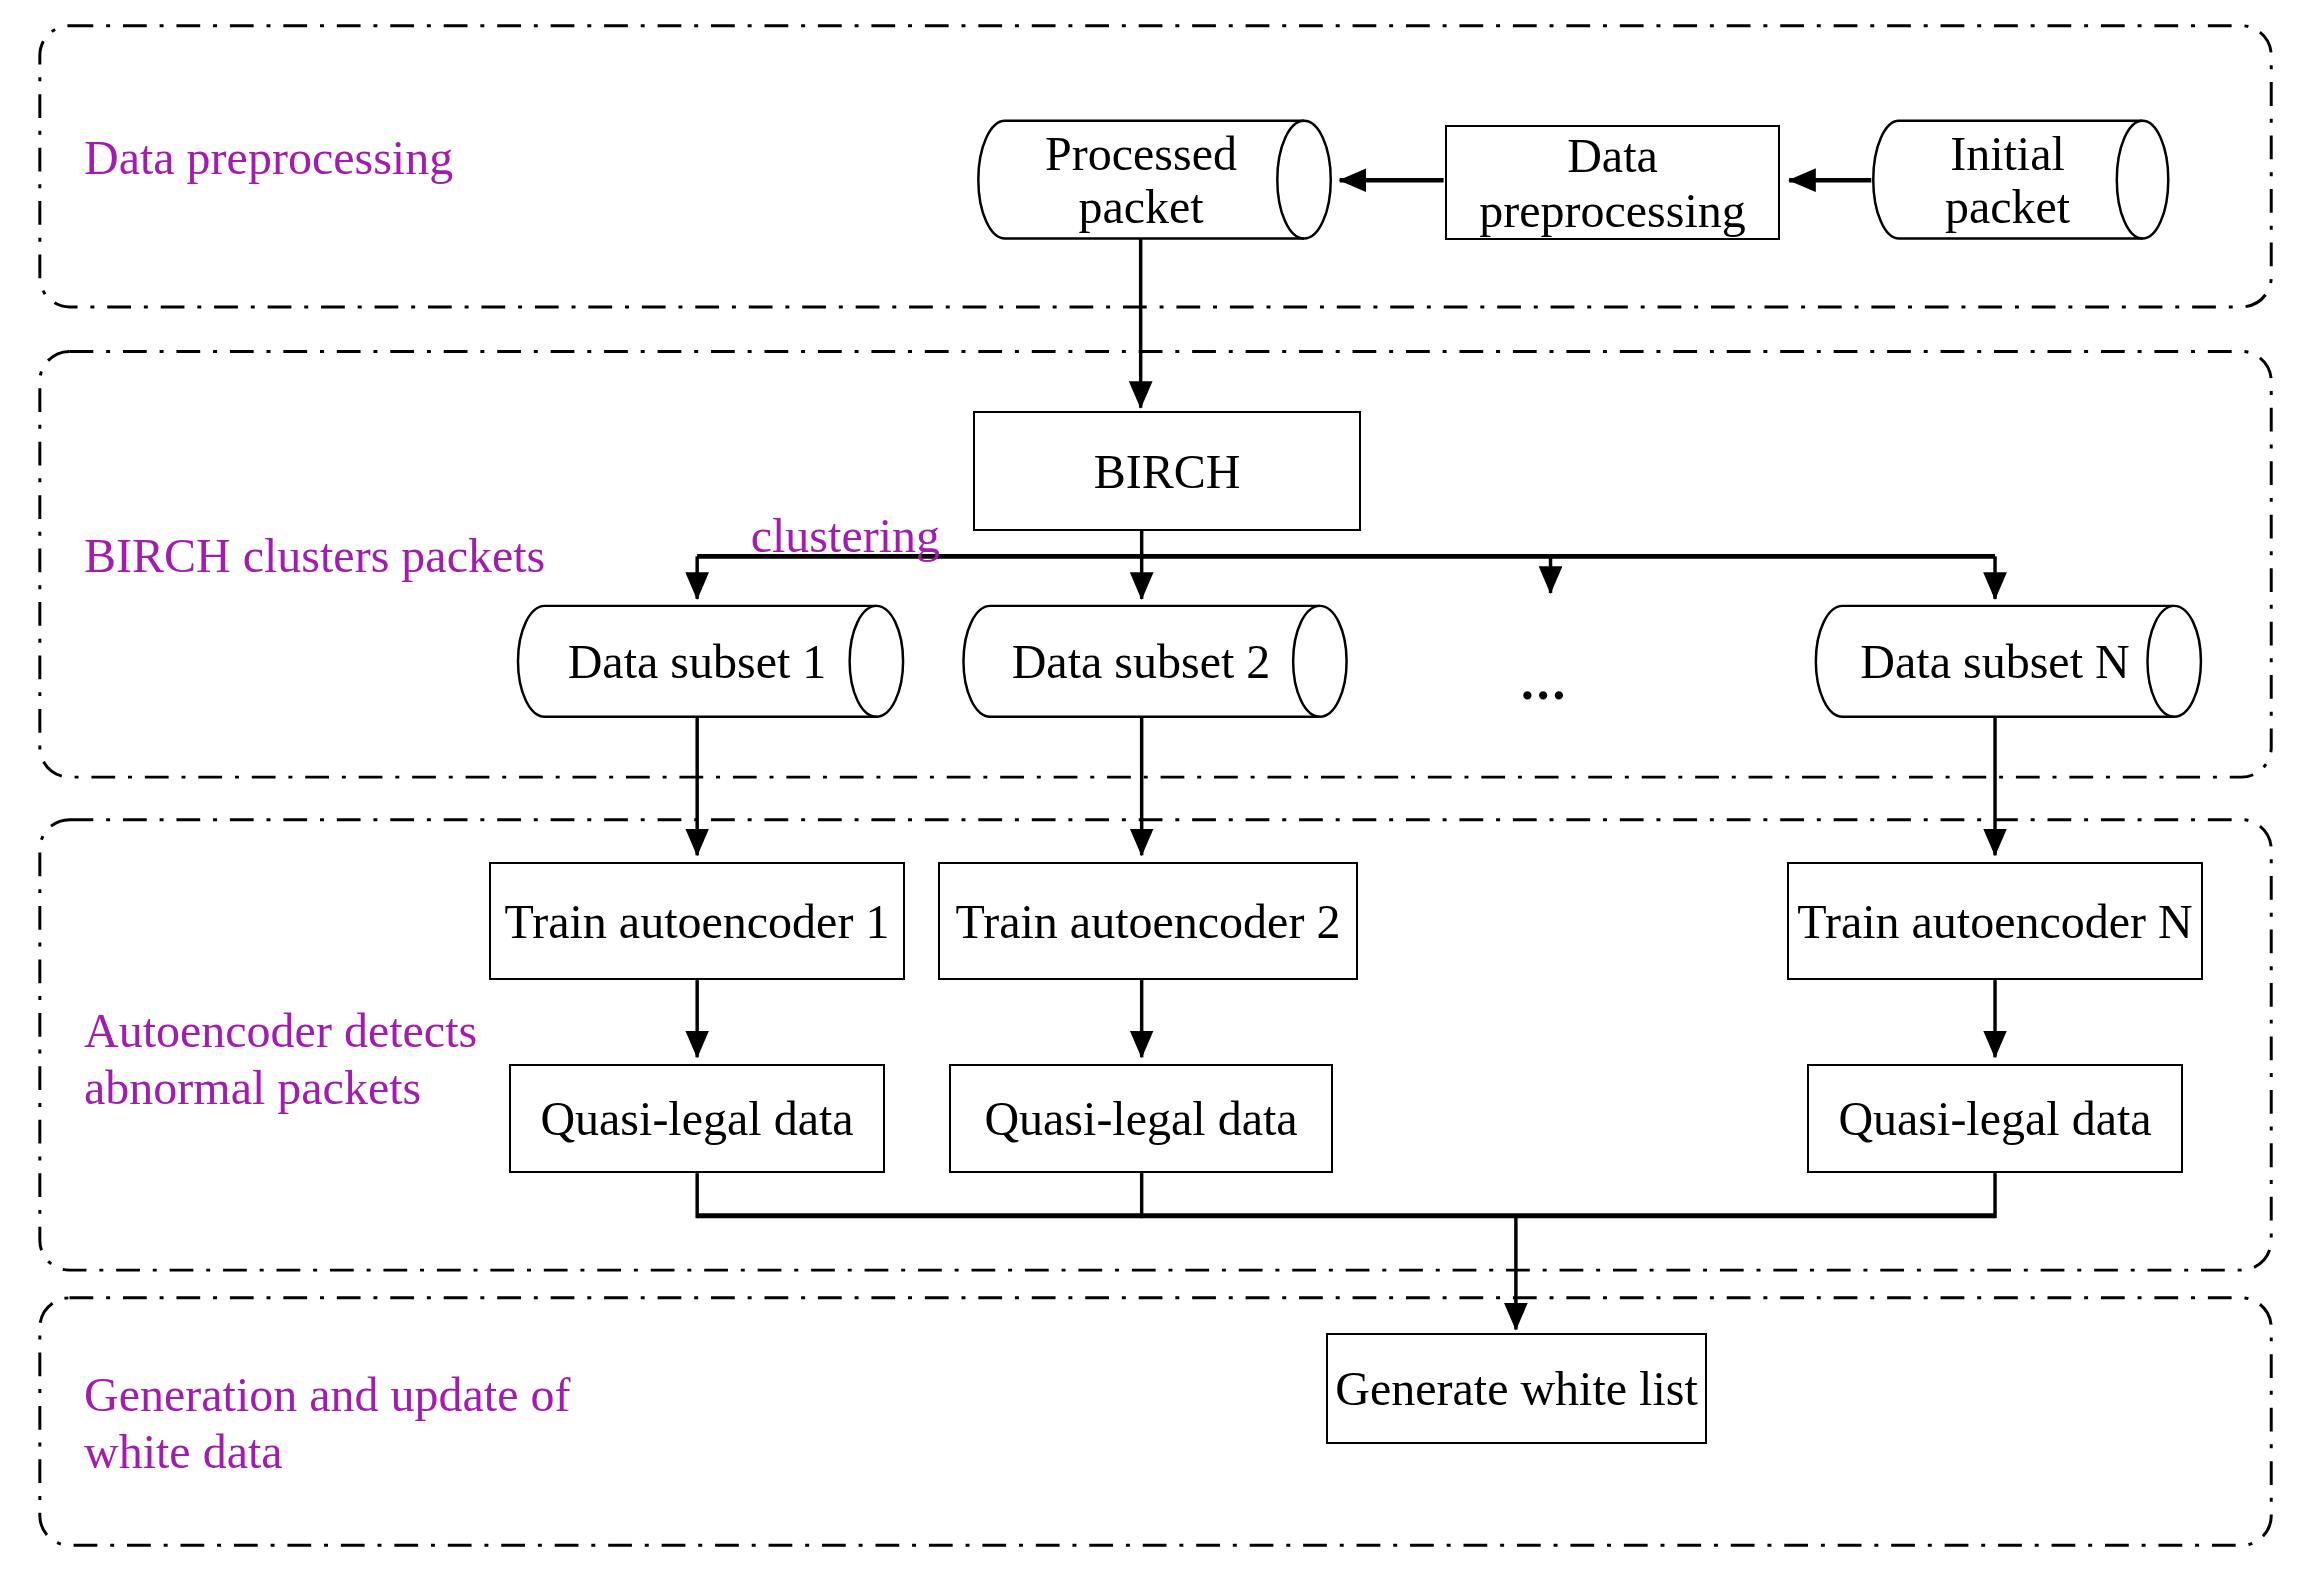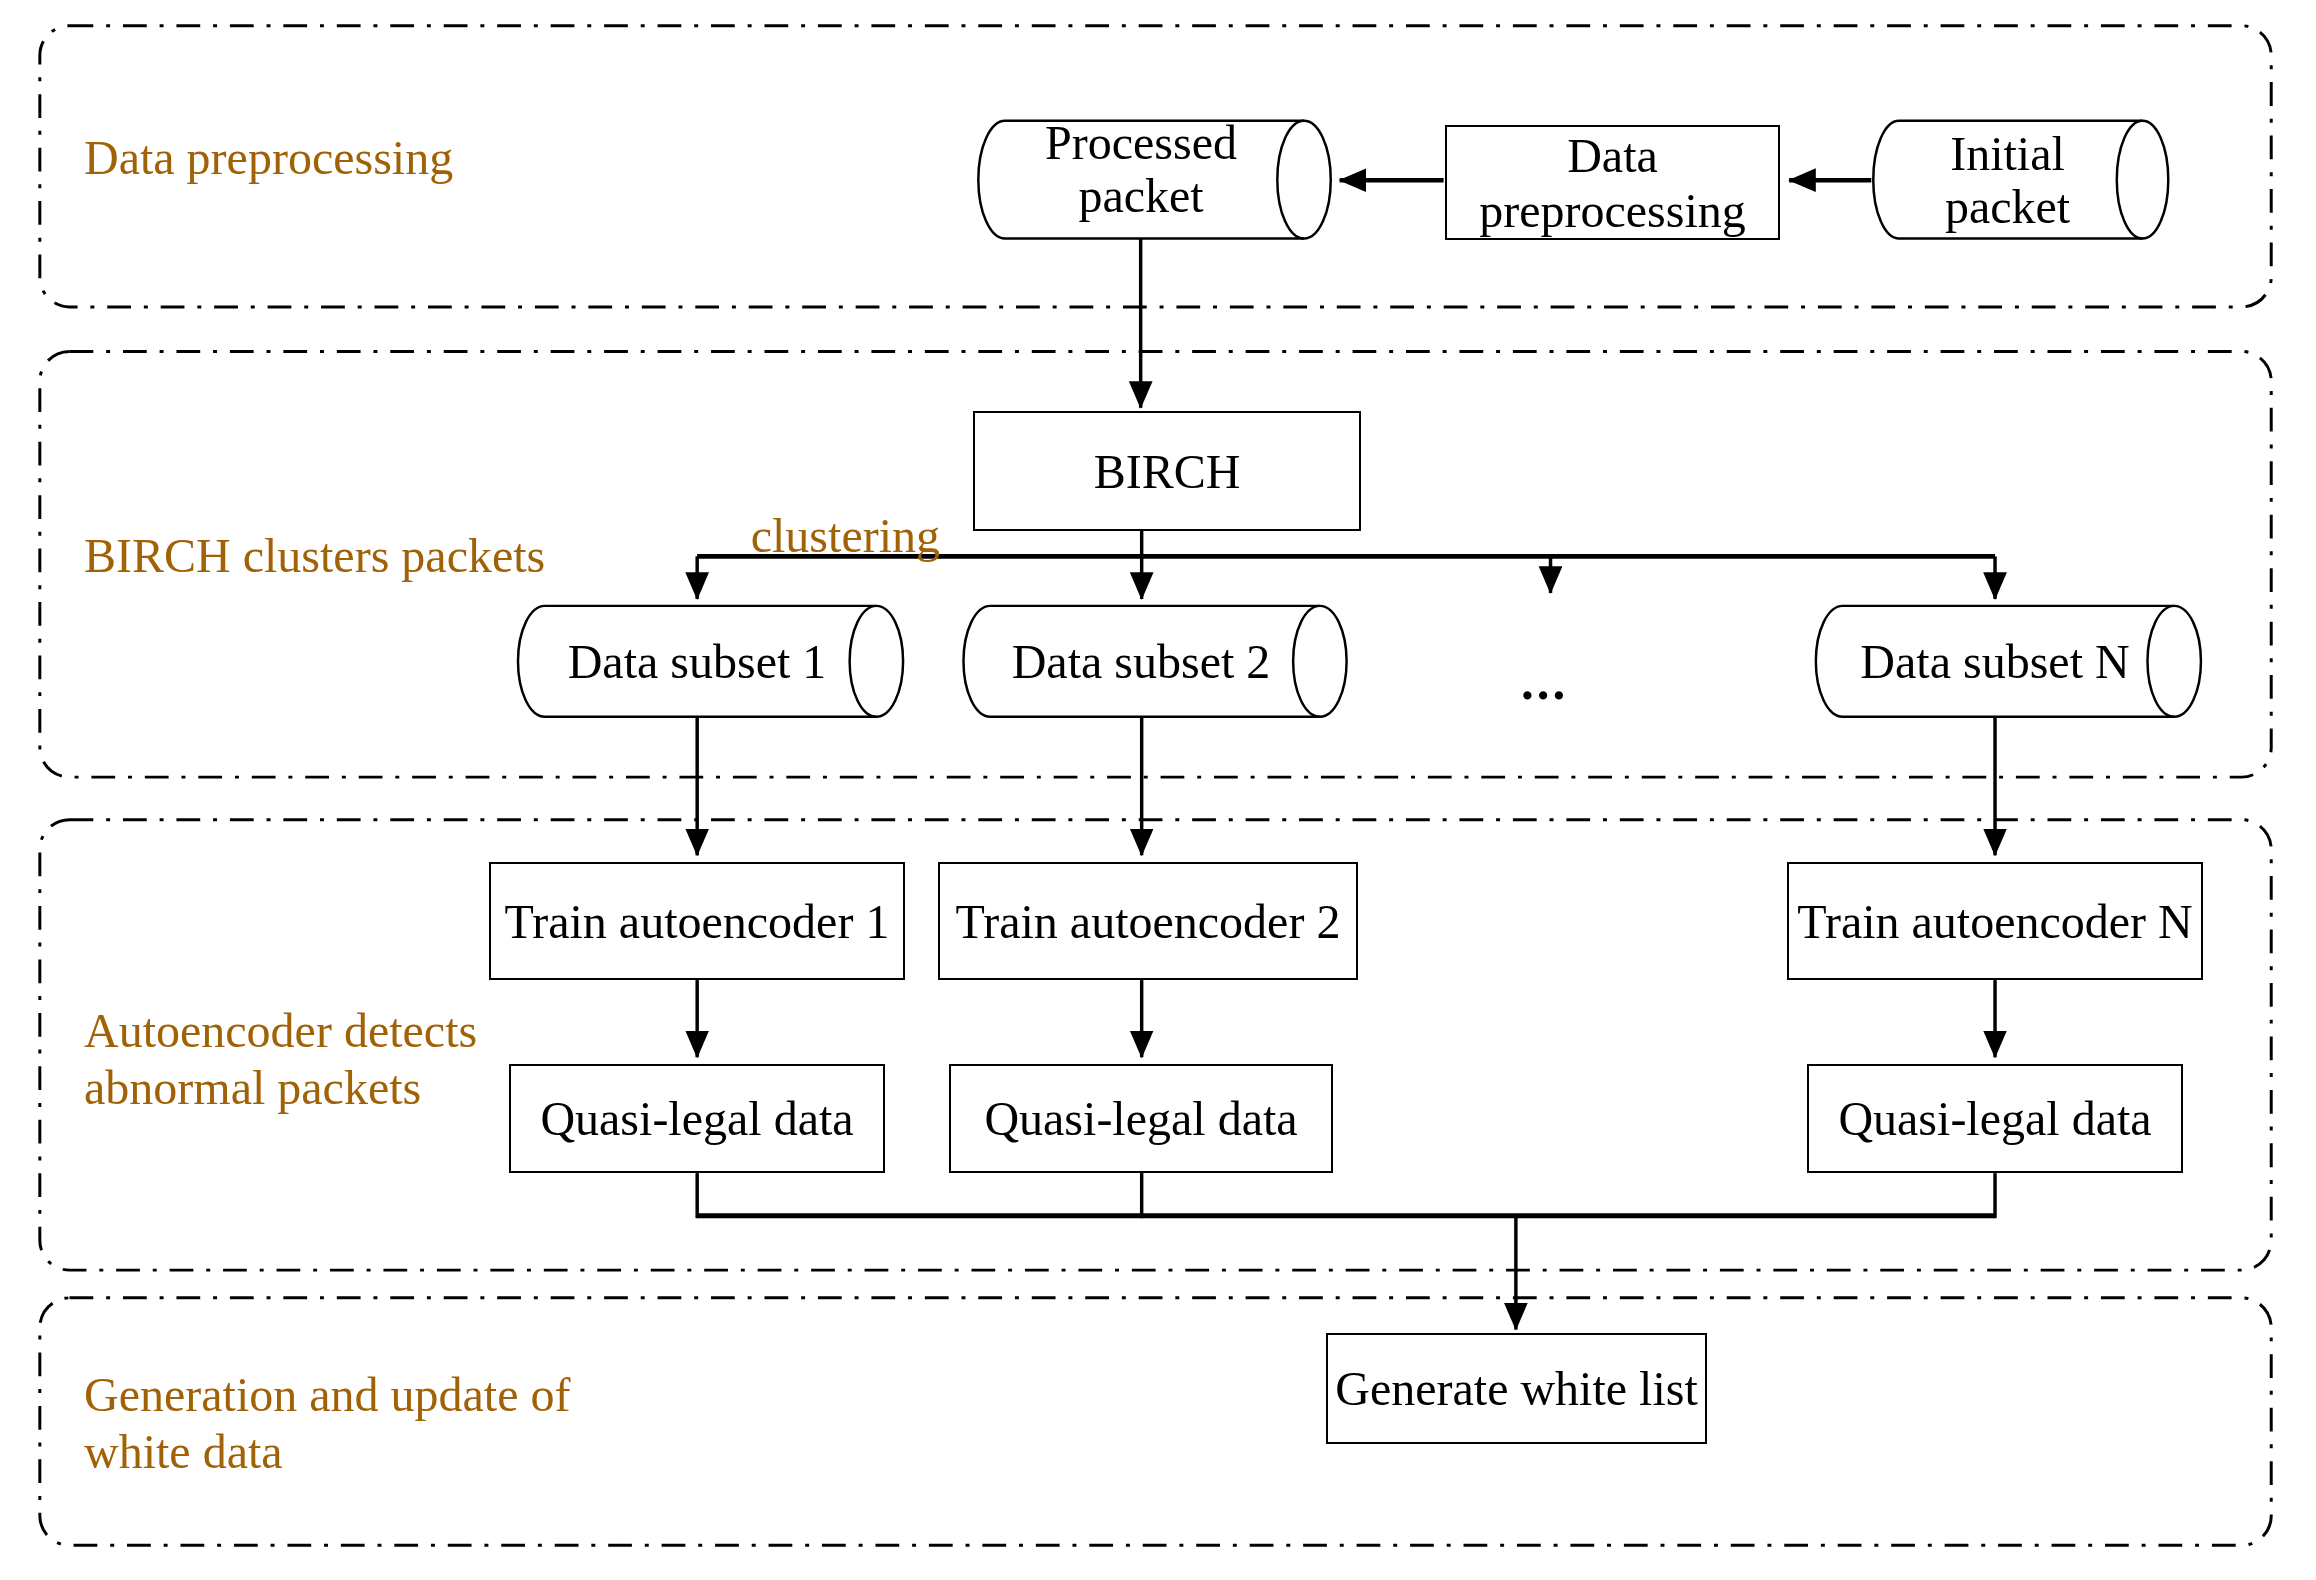--- a/index.html
+++ b/index.html
@@ -18,21 +18,21 @@
   }
   .stage svg.layer {
     position: absolute;
     left: 0;
     top: 0;
   }
   .label {
     position: absolute;
     font-size: 48px;
     line-height: 57px;
-    color: #a16207;
+    color: #a21caf;
     white-space: nowrap;
   }
   .node-box {
     position: absolute;
     border: 2.5px solid #000;
     background: #fff;
     display: flex;
     align-items: center;
     justify-content: center;
     text-align: center;
@@ -140,21 +140,21 @@
 
   <div class="label" style="left:84px; top:527px;">BIRCH clusters packets</div>
 
   <div class="label" style="left:84px; top:1366px;">
     <div>Generation and update of</div>
     <div>white data</div>
   </div>
 
   <div class="label right-align" style="left:683px; top:507px; width:257px;">clustering</div>
 
-  <div class="cyl-label" style="left:978px; top:110px; width:326px; height:118px;">
+  <div class="cyl-label" style="left:978px; top:121px; width:326px; height:118px;">
     <div>Processed</div>
     <div>packet</div>
   </div>
 
   <div class="cyl-label" style="left:1873px; top:121px; width:269px; height:118px;">
     <div>Initial</div>
     <div>packet</div>
   </div>
 
   <div class="cyl-label" style="left:518px; top:606px; width:358px; height:111px;">Data subset 1</div>

